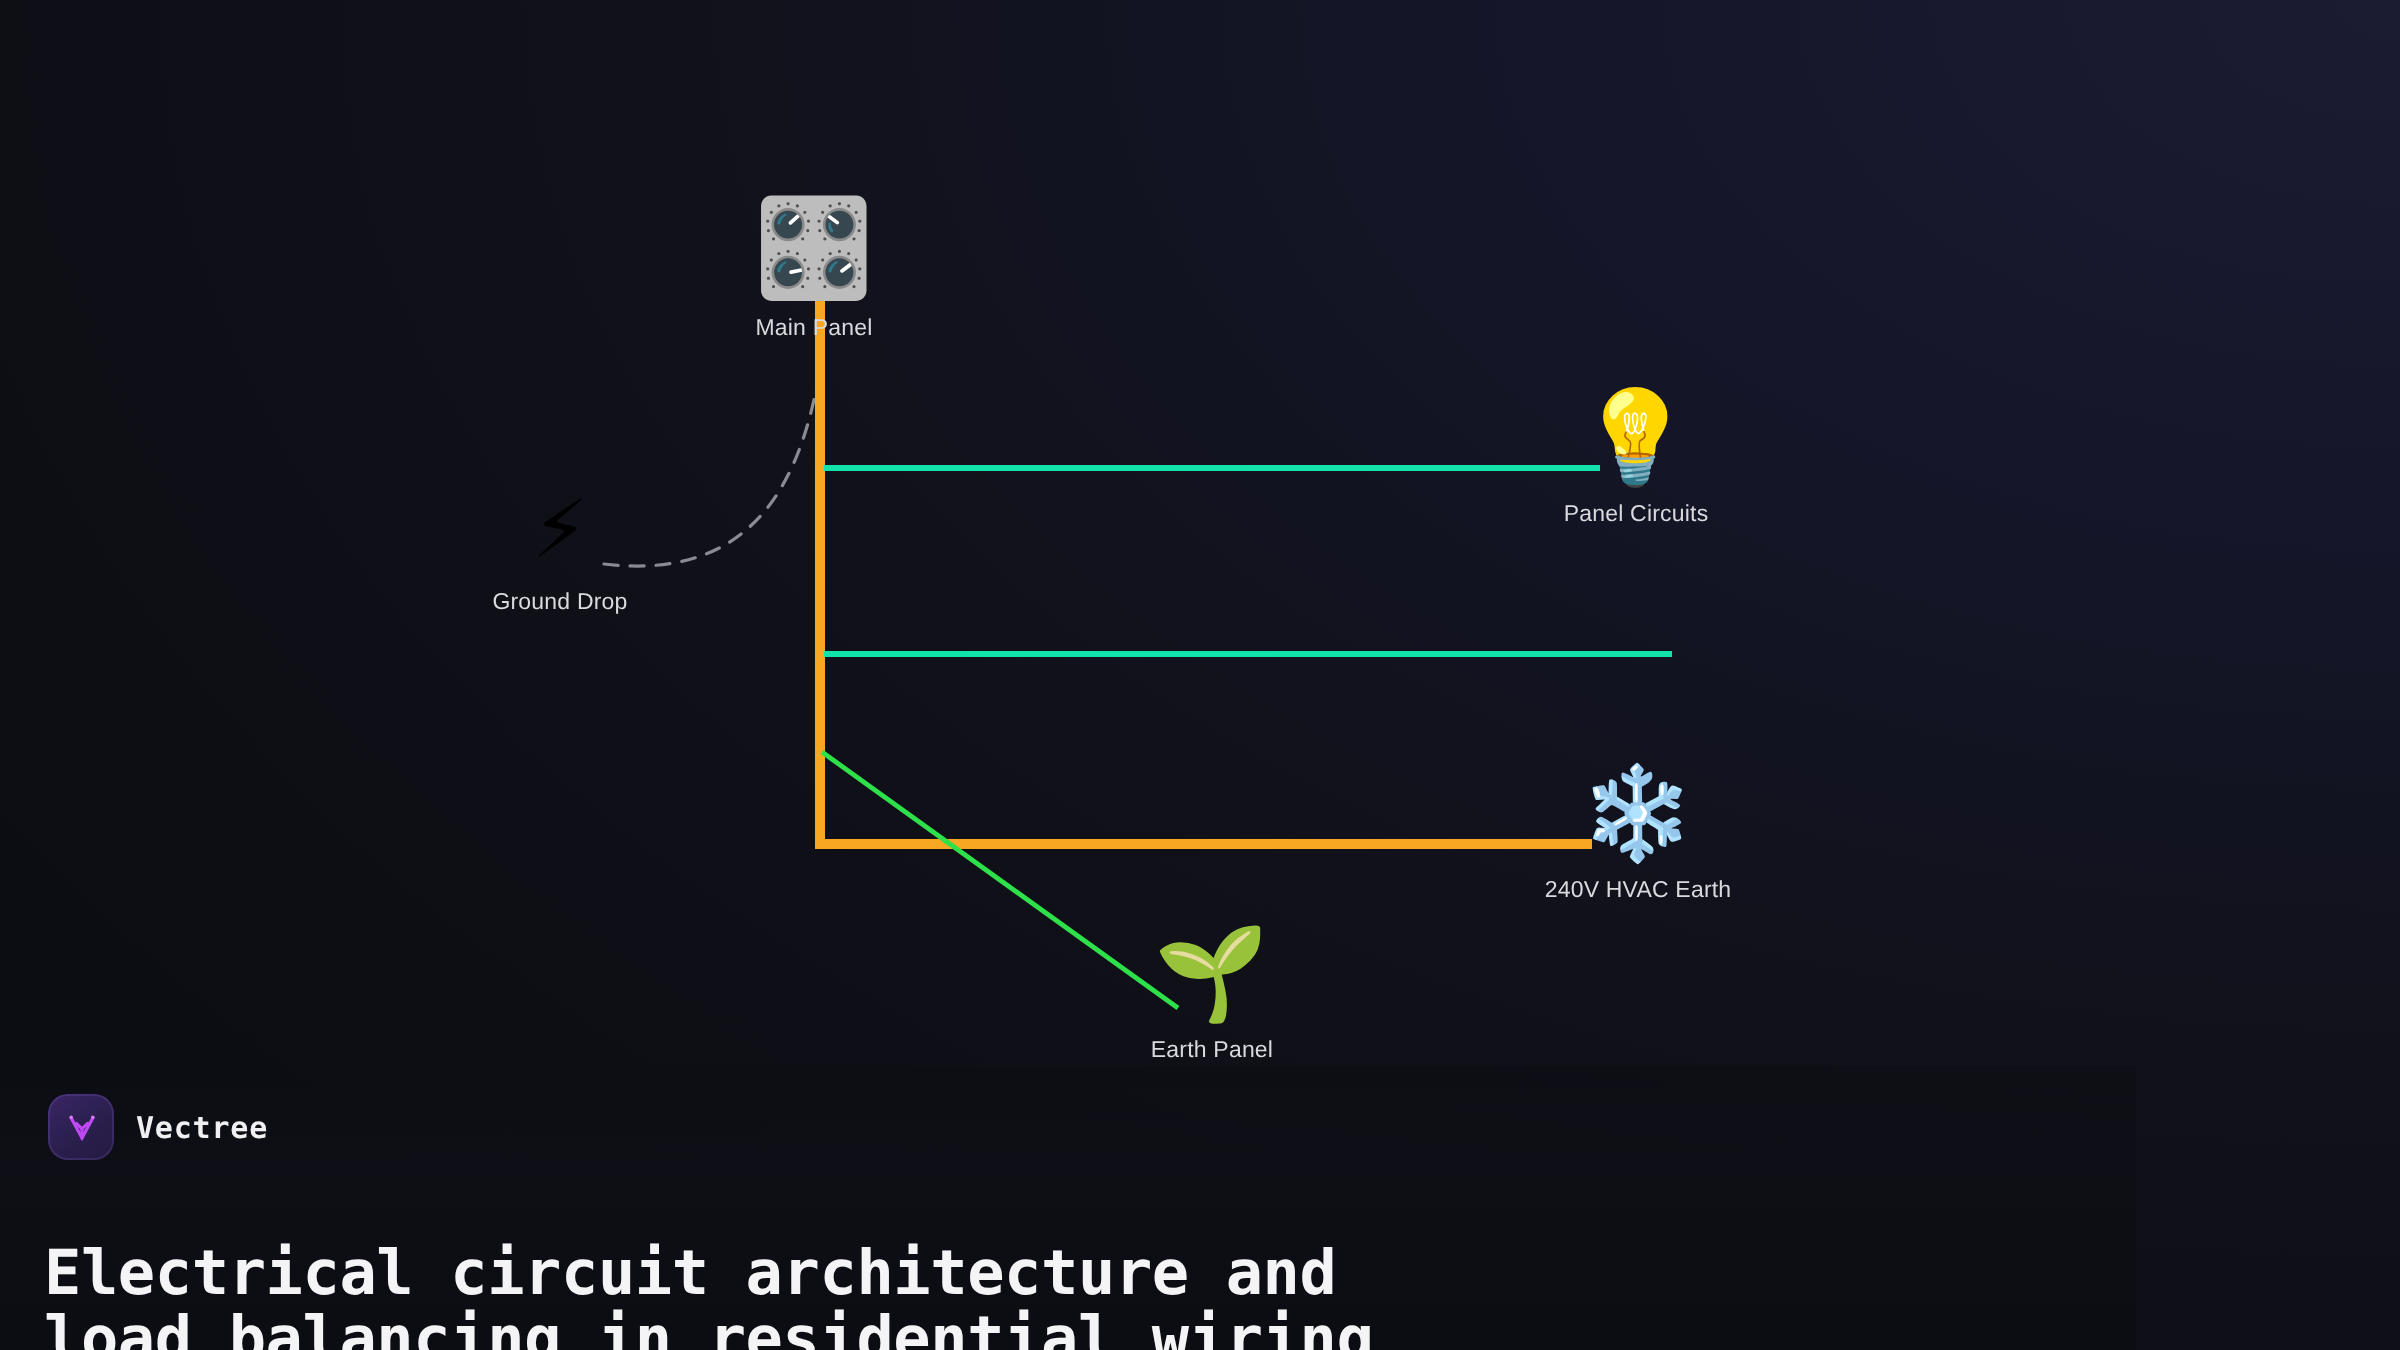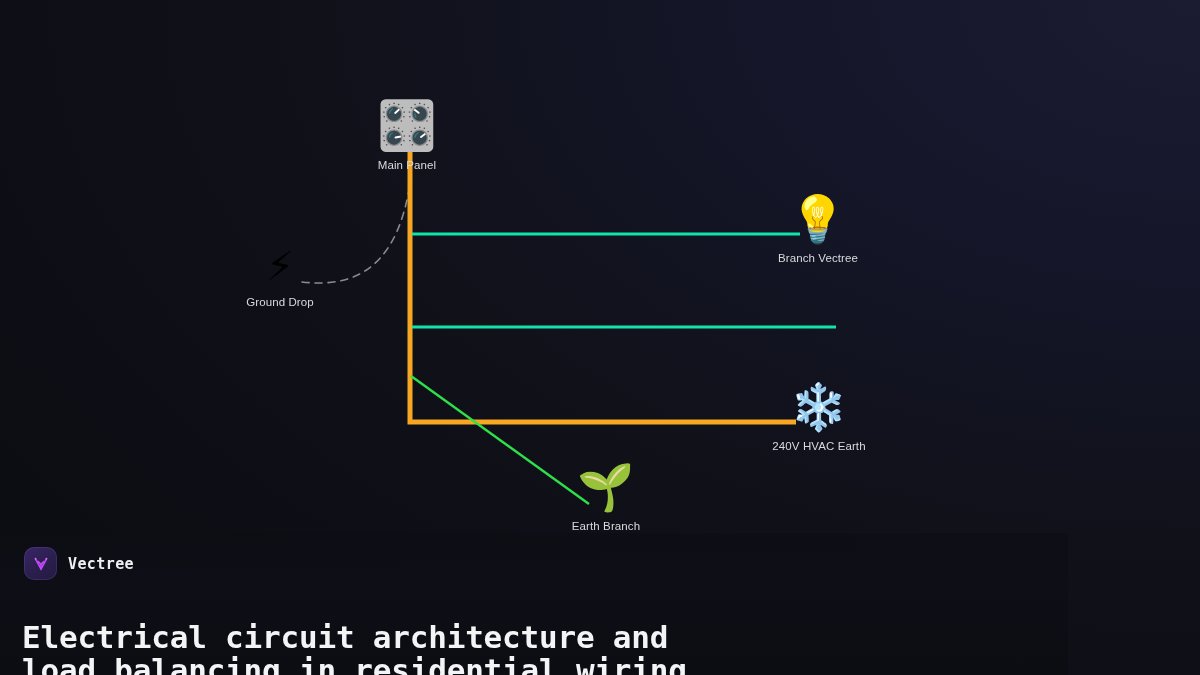--- a/index.html
+++ b/index.html
@@ -125,31 +125,31 @@
       <div class="label">Main Panel</div>
     </div>
 
     <div class="node" style="left: 280px; top: 277px;">
       <div class="glyph" style="font-size: 40px;">⚡</div>
       <div class="label">Ground Drop</div>
     </div>
 
     <div class="node" style="left: 818px; top: 230px;">
       <div class="glyph" style="font-size: 46px;">💡</div>
-      <div class="label">Branch Vectree</div>
+      <div class="label">Panel Circuits</div>
     </div>
 
     <div class="node" style="left: 819px; top: 418px;">
       <div class="glyph" style="font-size: 46px;">❄️</div>
       <div class="label">240V HVAC Earth</div>
     </div>
 
     <div class="node" style="left: 606px; top: 498px;">
       <div class="glyph" style="font-size: 46px;">🌱</div>
-      <div class="label">Earth Branch</div>
+      <div class="label">Earth Panel</div>
     </div>
 
   </div>
 
   <div id="footer">
     <div id="brand">
       <div id="brand-mark">
         <svg width="20" height="20" viewBox="0 0 24 24" xmlns="http://www.w3.org/2000/svg">
           <g stroke="#c049f5" stroke-width="1.9" fill="none" stroke-linecap="round">
             <path d="M5.5 6 L12 18 L18.5 6"></path>

